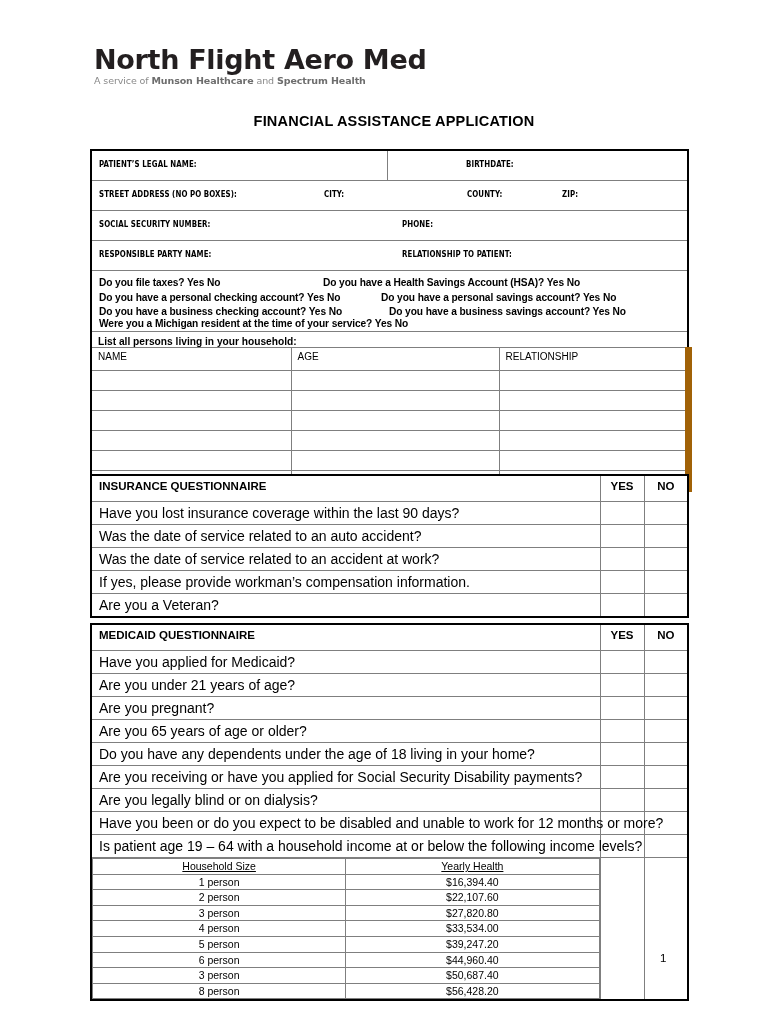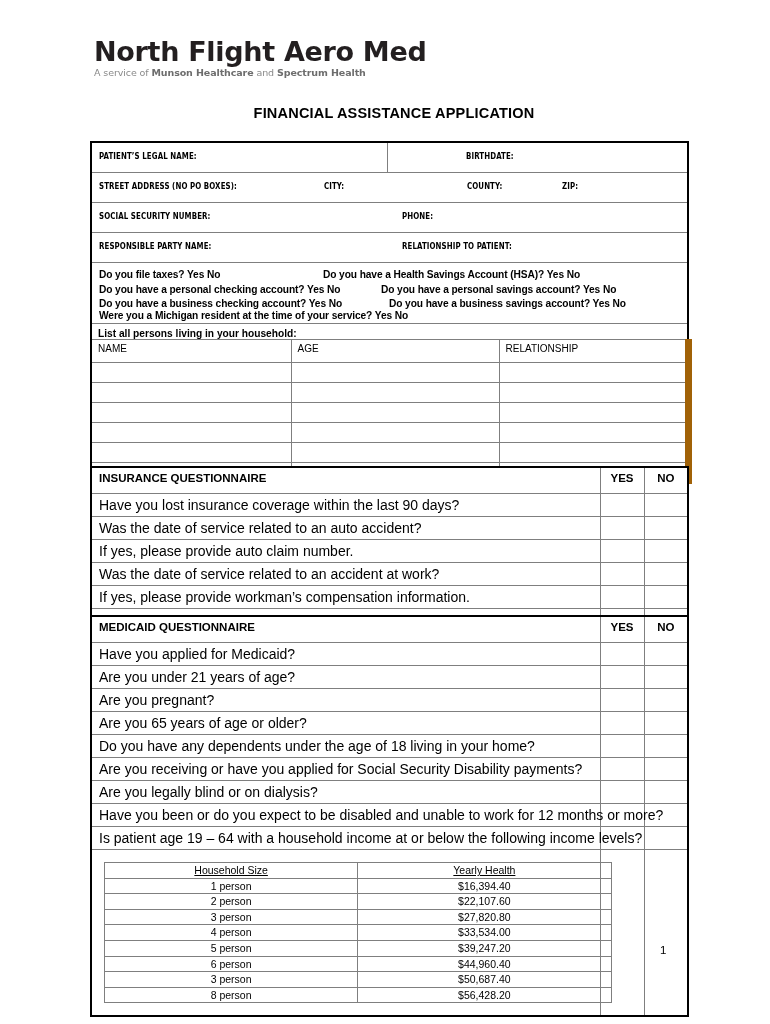--- a/index.html
+++ b/index.html
@@ -10,21 +10,21 @@
   body {
     width: 770px;
     height: 1024px;
     font-family: "Liberation Sans", sans-serif;
     color: #000000;
     position: relative;
     overflow: hidden;
   }
   .page {
     position: absolute;
-    left: 0; top: 0;
+    left: 0; top: 8px;
     width: 770px;
     height: 782px;
     background: #fff;
   }
 
   
   .logo-block {
     position: absolute;
     left: 94px;
     top: 38px;
@@ -149,21 +149,21 @@
   .q-row td {
     font-size: 14px;
     padding: 3px 0 0 7px;
     height: 19px;
     white-space: nowrap;
   }
   .income-tbl {
     border-collapse: collapse;
     table-layout: fixed;
     width: 100%;
-    margin: 12px;
+    margin: 0;
   }
   .income-tbl td {
     border: 1px solid #7f7f7f;
     font-size: 10.5px;
     text-align: center;
     height: 14.6px;
     padding: 0;
     line-height: 14.6px;
   }
   .income-tbl .ih {
@@ -315,25 +315,20 @@
       <td>Have you lost insurance coverage within the last 90 days?</td>
       <td></td>
           <td></td>
     </tr>
     <tr class="q-row">
       <td>Was the date of service related to an auto accident?</td>
       <td></td>
           <td></td>
     </tr>
     <tr class="q-row">
-      <td>If yes, please provide auto claim number.</td>
-      <td></td>
-          <td></td>
-    </tr>
-    <tr class="q-row">
       <td>Was the date of service related to an accident at work?</td>
       <td></td>
           <td></td>
     </tr>
     <tr class="q-row">
       <td>If yes, please provide workman’s compensation information.</td>
       <td></td>
           <td></td>
     </tr>
     <tr class="q-row">

